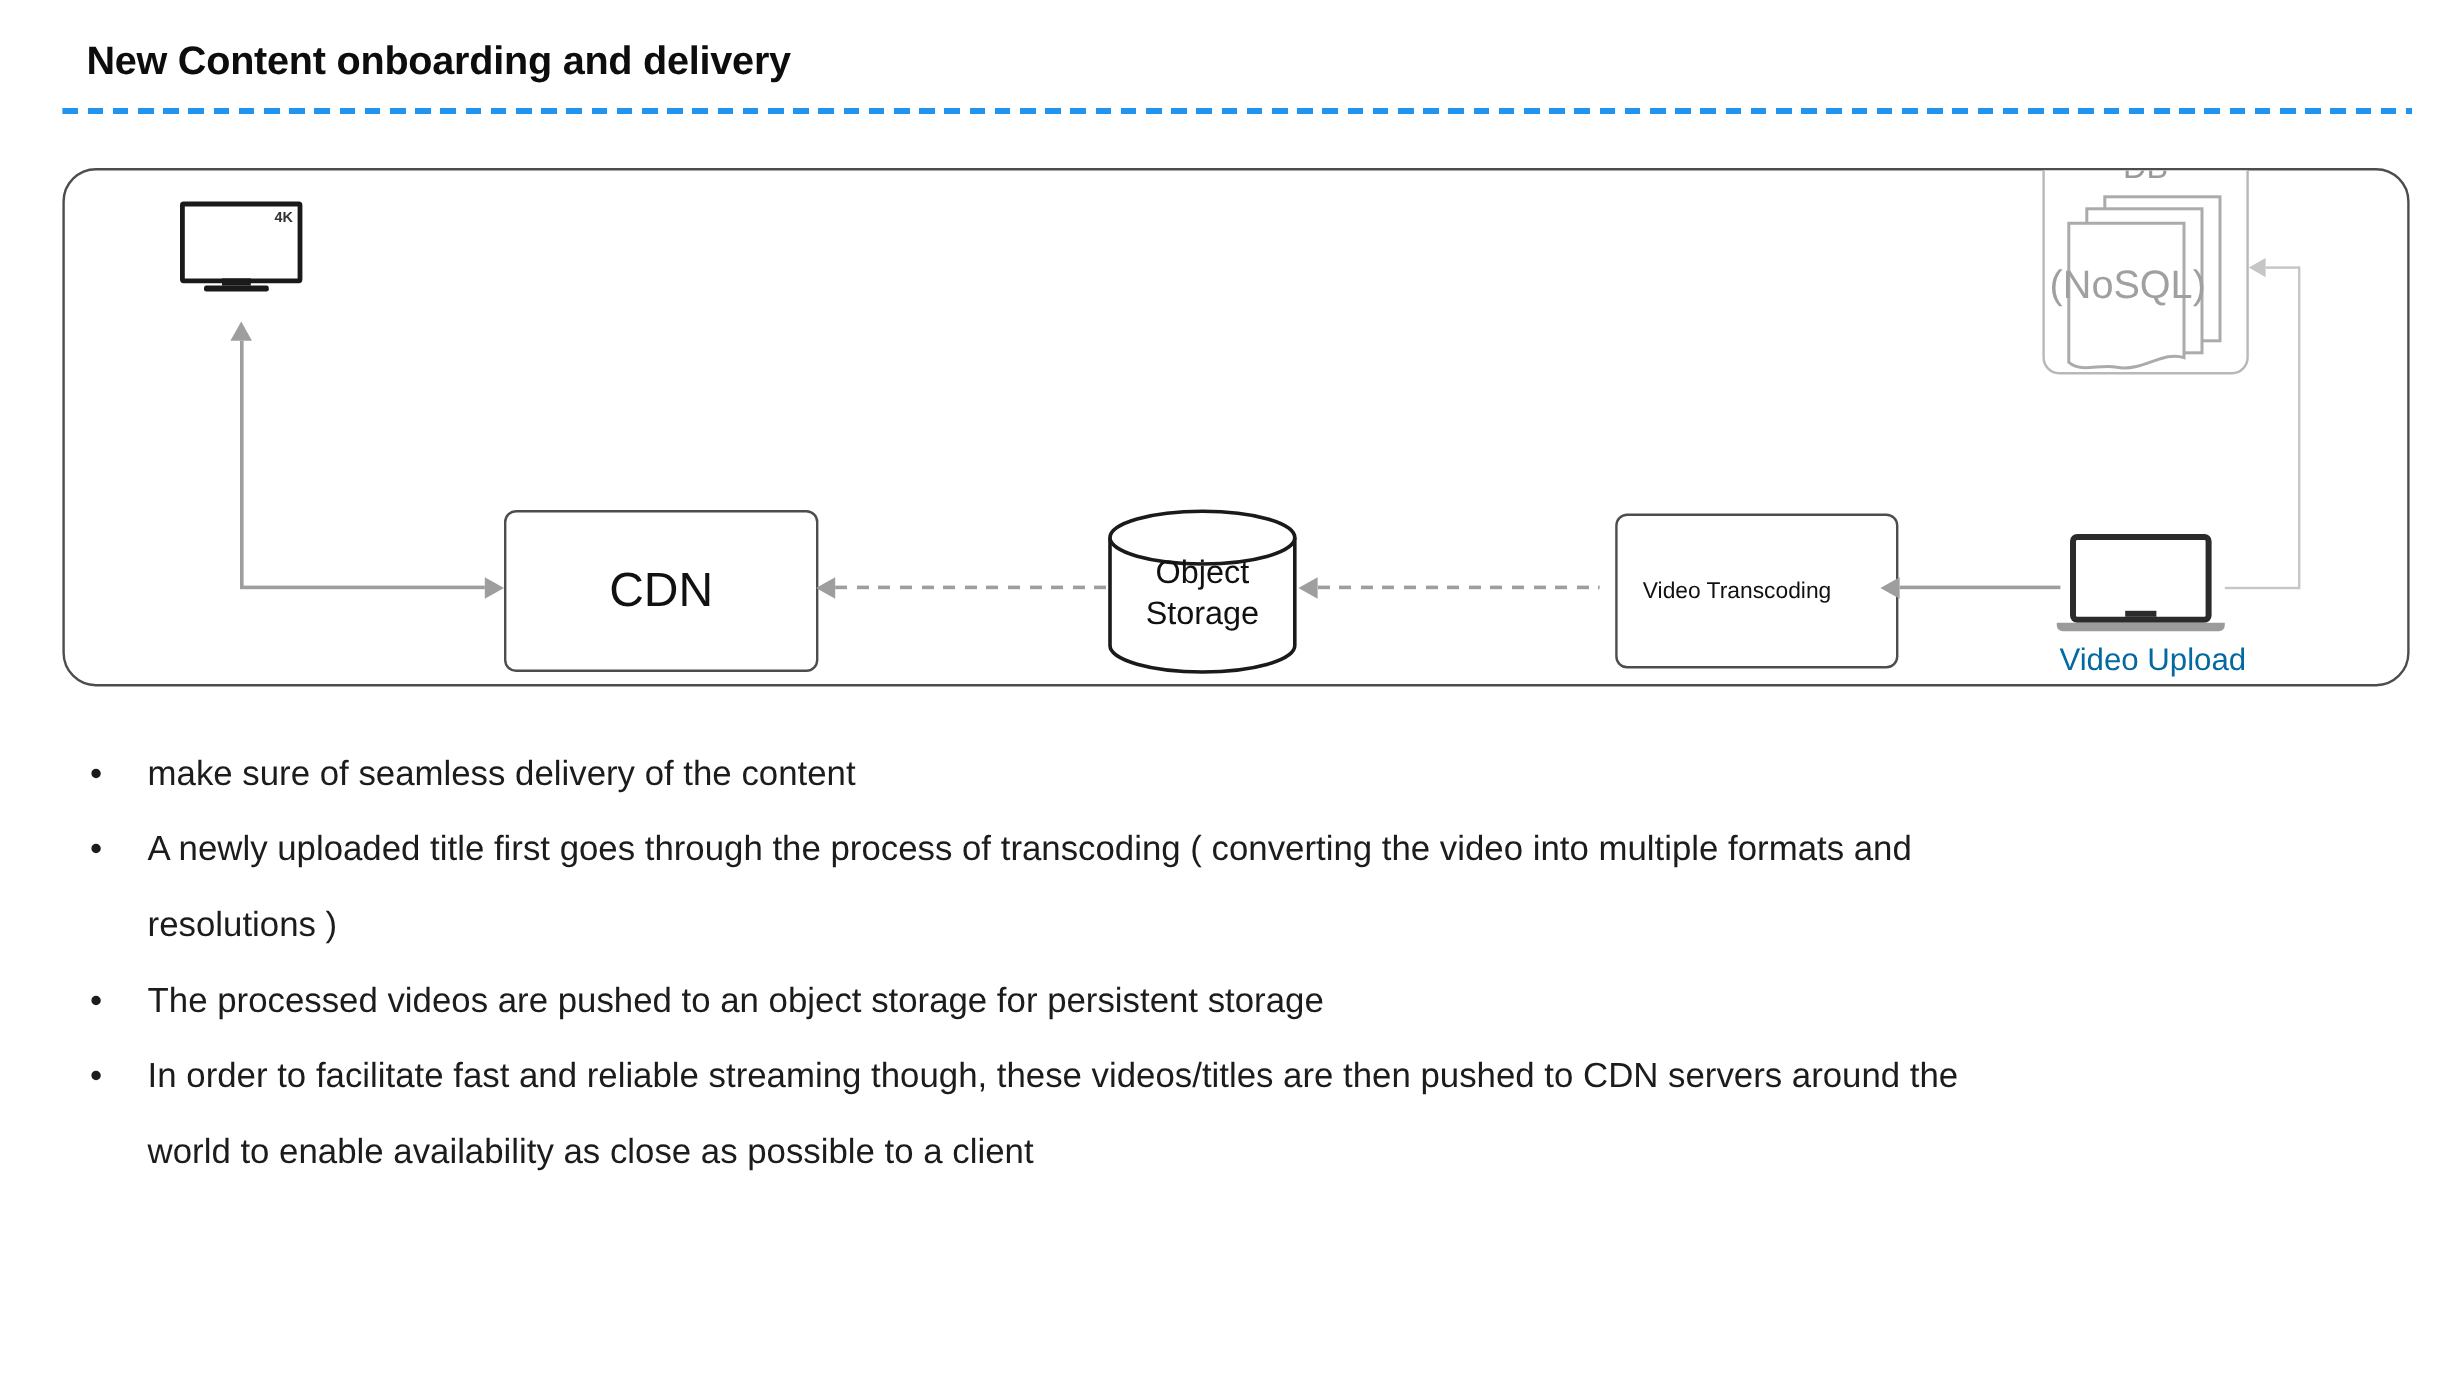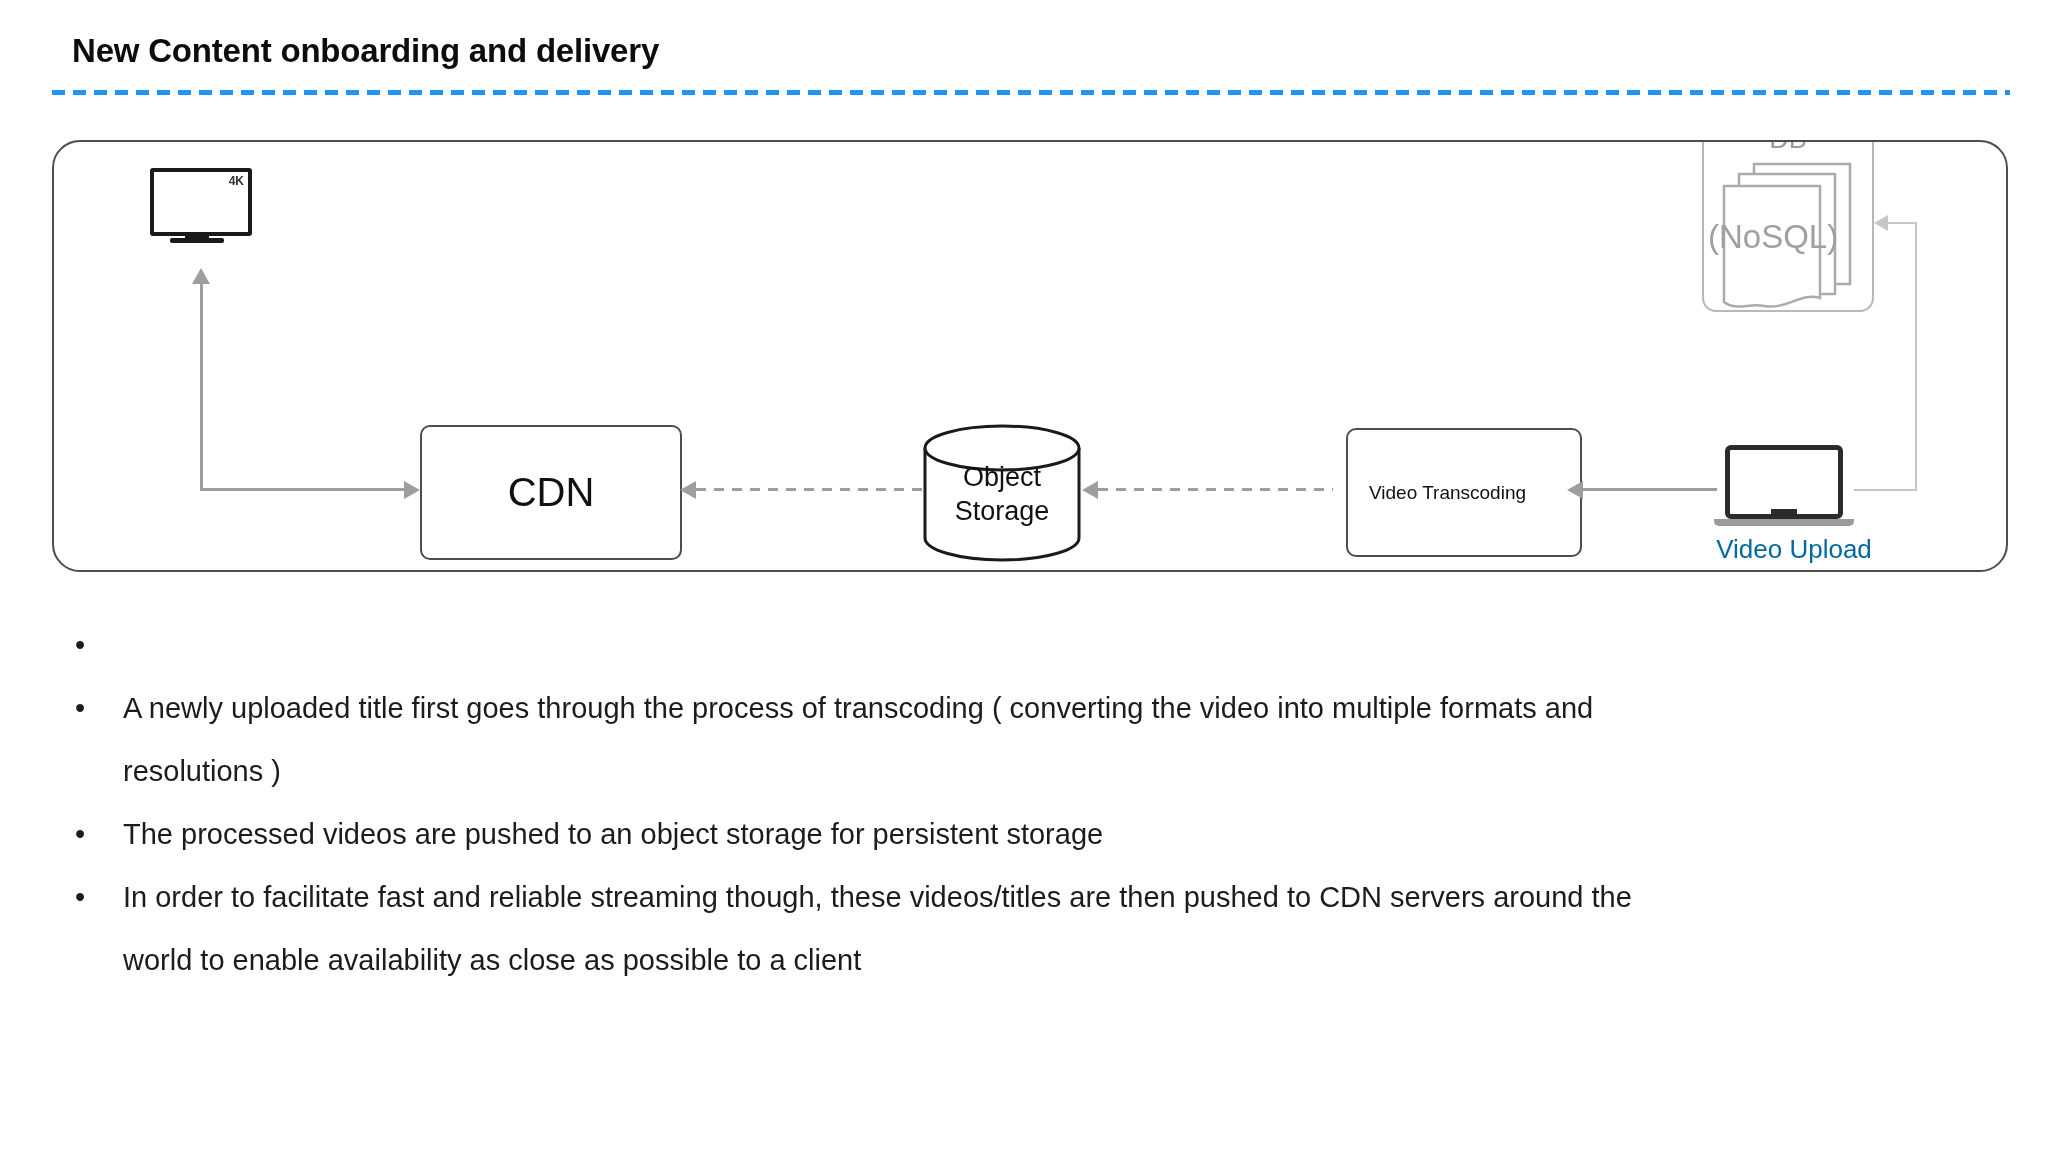--- a/index.html
+++ b/index.html
@@ -132,20 +132,21 @@
       </svg>
       <div class="db-sublabel">(NoSQL)</div>
     </div>
 
   </div>
 
   <ul class="bullets">
     <li class="bullet-item">
       <span class="bullet-marker">•</span>
       <div class="bullet-lines">
+        <div>make sure of seamless delivery of the content</div>
       </div>
     </li>
     <li class="bullet-item">
       <span class="bullet-marker">•</span>
       <div class="bullet-lines">
         <div>A newly uploaded title first goes through the process of transcoding ( converting the video into multiple formats and</div>
         <div>resolutions )</div>
       </div>
     </li>
     <li class="bullet-item">

